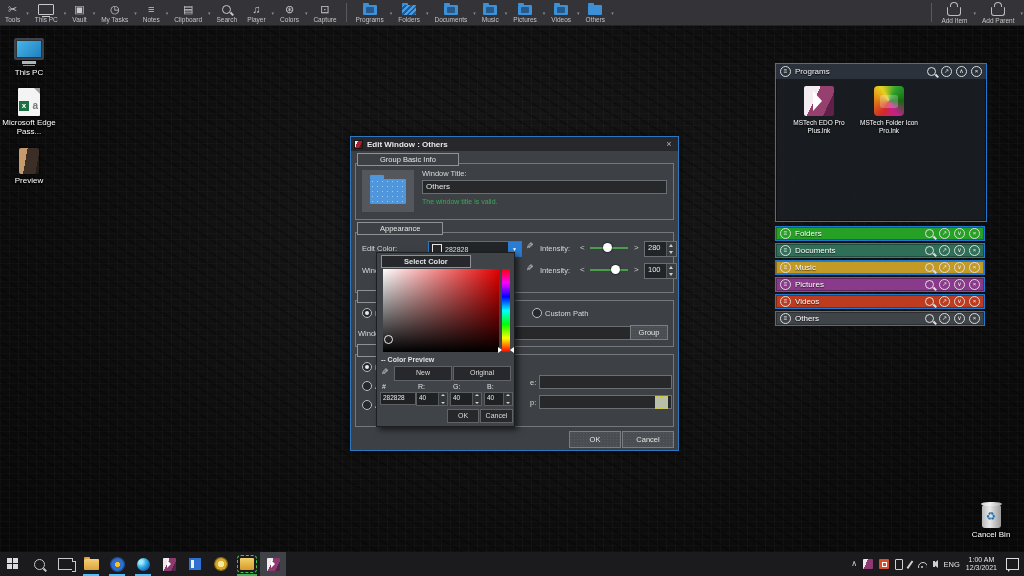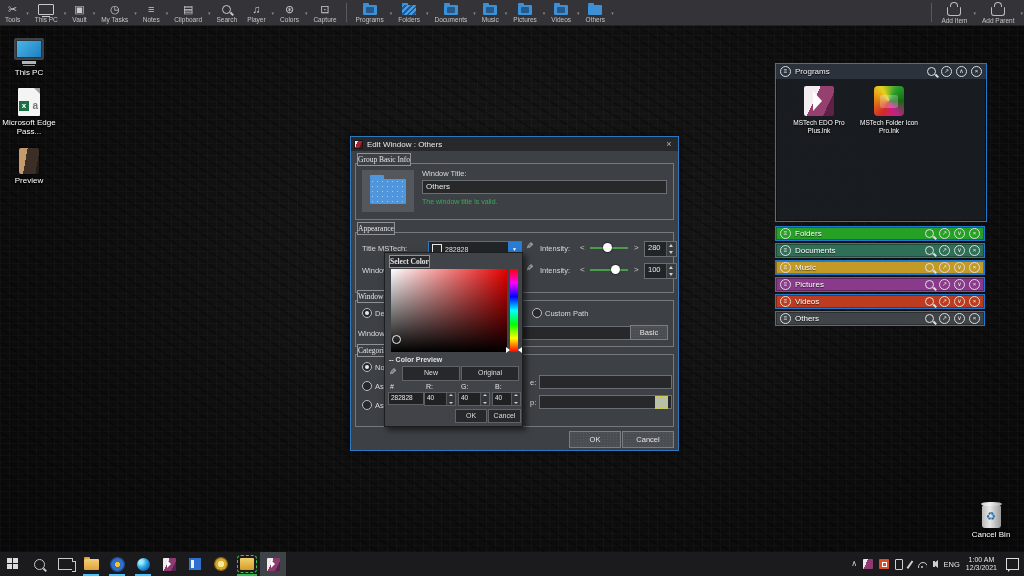--- a/index.html
+++ b/index.html
@@ -73,23 +73,23 @@
     display:flex;align-items:center;gap:4px;padding:0 4px;cursor:pointer;}
   .bar .name{font-size:8px;color:#fff;text-shadow:0 1px 1px rgba(0,0,0,.7);flex:0 0 auto;}
   .bar .sp{flex:1;}
 
   
   .dialog{position:absolute;left:350px;top:136px;width:327px;height:313px;background:#3d4145;
     border:1px solid #2e78c0;z-index:6;box-shadow:0 0 10px rgba(0,0,0,.6);}
   .dtitle{height:14px;background:#26282b;display:flex;align-items:center;padding-left:3px;}
   .dlogo{width:9px;height:9px;background:#17171a;position:relative;flex:0 0 auto;}
   .dlogo::after{content:"";position:absolute;inset:1px;background:linear-gradient(115deg,#efe7ea 0 30%,#a32430 30% 72%,#5e1420 72%);}
-  .dtitle .txt{font-size:8px;color:#e8e8e8;margin-left:4px;font-weight:normal;}
+  .dtitle .txt{font-size:8px;color:#e8e8e8;margin-left:4px;font-weight:bold;}
   .dclose{margin-left:auto;width:18px;text-align:center;color:#aeb3b8;font-size:9px;cursor:pointer;}
-  .tab{position:absolute;padding:1px 0;border:1px solid #8f9397;background:#3d4145;font-size:7.5px;color:#e4e4e4;z-index:2;white-space:nowrap;font-family:Liberation Serif, serif;}
+  .tab{position:absolute;padding:1px 22px;border:1px solid #8f9397;background:#3d4145;font-size:7.5px;color:#e4e4e4;z-index:2;white-space:nowrap;}
   .gbox{position:absolute;border:1px solid #75797d;}
   .lbl{position:absolute;font-size:7.5px;color:#d8d8d8;white-space:nowrap;}
   .inp{position:absolute;background:#26282a;border:1px solid #6b6f73;color:#e8e8e8;font-size:8px;
     line-height:12px;padding-left:3px;overflow:hidden;white-space:nowrap;}
   .green{color:#3da65a;font-size:7px;}
   .fpanel{position:absolute;left:6px;top:6px;width:52px;height:42px;background:#54585c;
     background-image:radial-gradient(rgba(255,255,255,.22) .5px,transparent .6px);background-size:4px 4px;}
   .bigfold{position:absolute;left:8px;top:9px;width:36px;height:25px;background:#4f96dd;border-radius:1px;
     background-image:radial-gradient(rgba(255,255,255,.5) .5px,transparent .6px);background-size:5px 5px;}
   .bigfold::before{content:"";position:absolute;top:-4px;left:0;width:14px;height:4px;background:#4f96dd;border-radius:1px 1px 0 0;}
@@ -111,21 +111,21 @@
   .spin .btns i.up::after{top:2px;border-width:0 2.5px 3px 2.5px;border-color:transparent transparent #cfcfcf transparent;}
   .spin .btns i.dn::after{bottom:2px;border-width:3px 2.5px 0 2.5px;border-color:#cfcfcf transparent transparent transparent;}
   .radio{position:absolute;width:8px;height:8px;border:1px solid #b9bdc2;border-radius:50%;background:#26282a;cursor:pointer;}
   .radio.sel::after{content:"";position:absolute;inset:2px;border-radius:50%;background:#e8e8e8;}
   .dbtn{position:absolute;background:#4a4e52;border:1px solid #7a7e82;color:#e4e4e4;font-size:7.5px;
     text-align:center;cursor:pointer;
     background-image:radial-gradient(rgba(255,255,255,.07) .5px,transparent .6px);background-size:3px 3px;}
   .pickbtn{position:absolute;width:11px;height:11px;background:#b9c0aa;border:1px dashed #d8c92e;cursor:pointer;}
 
   
-  .popup{position:absolute;left:384px;top:252px;width:137px;height:173px;background:#404449;
+  .popup{position:absolute;left:376px;top:252px;width:137px;height:173px;background:#404449;
     border:1px solid #1c1e20;z-index:7;box-shadow:3px 3px 6px rgba(0,0,0,.6);}
   .svbox{position:absolute;left:6px;top:16px;width:116px;height:83px;cursor:crosshair;
     background:linear-gradient(to bottom,rgba(0,0,0,0),#000),linear-gradient(to right,#fff,#e60000);}
   .svcur{position:absolute;left:1px;bottom:8px;width:7px;height:7px;border:1px solid #eee;border-radius:50%;}
   .huebar{position:absolute;left:125px;top:16px;width:8px;height:83px;cursor:pointer;
     background:linear-gradient(to bottom,#f00,#f0f,#00f,#0ff,#0f0,#ff0,#f00);}
   .huebar::before,.huebar::after{content:"";position:absolute;bottom:-1px;border-style:solid;}
   .huebar::before{left:-4px;border-width:3px 0 3px 4px;border-color:transparent transparent transparent #fff;}
   .huebar::after{right:-4px;border-width:3px 4px 3px 0;border-color:transparent #fff transparent transparent;}
   .pbtn{position:absolute;background:#26282b;border:1px solid #606468;color:#ddd;font-size:7px;
@@ -424,21 +424,21 @@
       <div class="fpanel">
         <div class="bigfold"></div>
       </div>
       <div class="lbl" style="left:66px;top:5px;">Window Title:</div>
       <div class="inp" style="left:66px;top:16px;width:240px;height:12px;">Others</div>
       <div class="lbl green" style="left:66px;top:34px;">The window title is valid.</div>
     </div>
 
     <div class="tab" style="left:6px;top:85px;">Appearance</div>
     <div class="gbox" style="left:4px;top:95px;width:317px;height:59px;">
-      <div class="lbl" style="left:6px;top:11px;">Title MSTech:</div>
+      <div class="lbl" style="left:6px;top:11px;">Edit Color:</div>
       <div class="combo" style="left:72px;top:8px;width:92px;height:14px;">
         <span class="sw" style="background:#282828;"></span>
         <span class="val">282828</span>
         <span class="btn">▼</span>
       </div>
       <span class="eyed" style="left:170px;top:8px;">✎</span>
       <div class="lbl" style="left:184px;top:11px;">Intensity:</div>
       <span class="arrowc" style="left:224px;top:10px;">&lt;</span>
       <div class="slider" style="left:234px;top:9px;">
         <span class="track"></span>
@@ -471,21 +471,21 @@
     </div>
 
     <div class="tab" style="left:6px;top:153px;">Window</div>
     <div class="gbox" style="left:4px;top:163px;width:317px;height:45px;">
       <span class="radio sel" style="left:6px;top:7px;"></span>
       <div class="lbl" style="left:19px;top:8px;">Defa</div>
       <span class="radio" style="left:176px;top:7px;"></span>
       <div class="lbl" style="left:189px;top:8px;">Custom Path</div>
       <div class="lbl" style="left:2px;top:28px;">Window Pa</div>
       <div class="inp" style="left:108px;top:25px;width:162px;height:12px;"></div>
-      <div class="dbtn" style="left:274px;top:24px;width:36px;height:13px;line-height:13px;">Basic</div>
+      <div class="dbtn" style="left:274px;top:24px;width:36px;height:13px;line-height:13px;">Group</div>
     </div>
 
     <div class="tab" style="left:6px;top:207px;">Categori</div>
     <div class="gbox" style="left:4px;top:217px;width:317px;height:71px;">
       <span class="radio sel" style="left:6px;top:7px;"></span>
       <div class="lbl" style="left:19px;top:8px;">No C</div>
       <span class="radio" style="left:6px;top:26px;"></span>
       <div class="lbl" style="left:19px;top:27px;">Assi</div>
       <span class="radio" style="left:6px;top:45px;"></span>
       <div class="lbl" style="left:19px;top:46px;">Assi</div>

